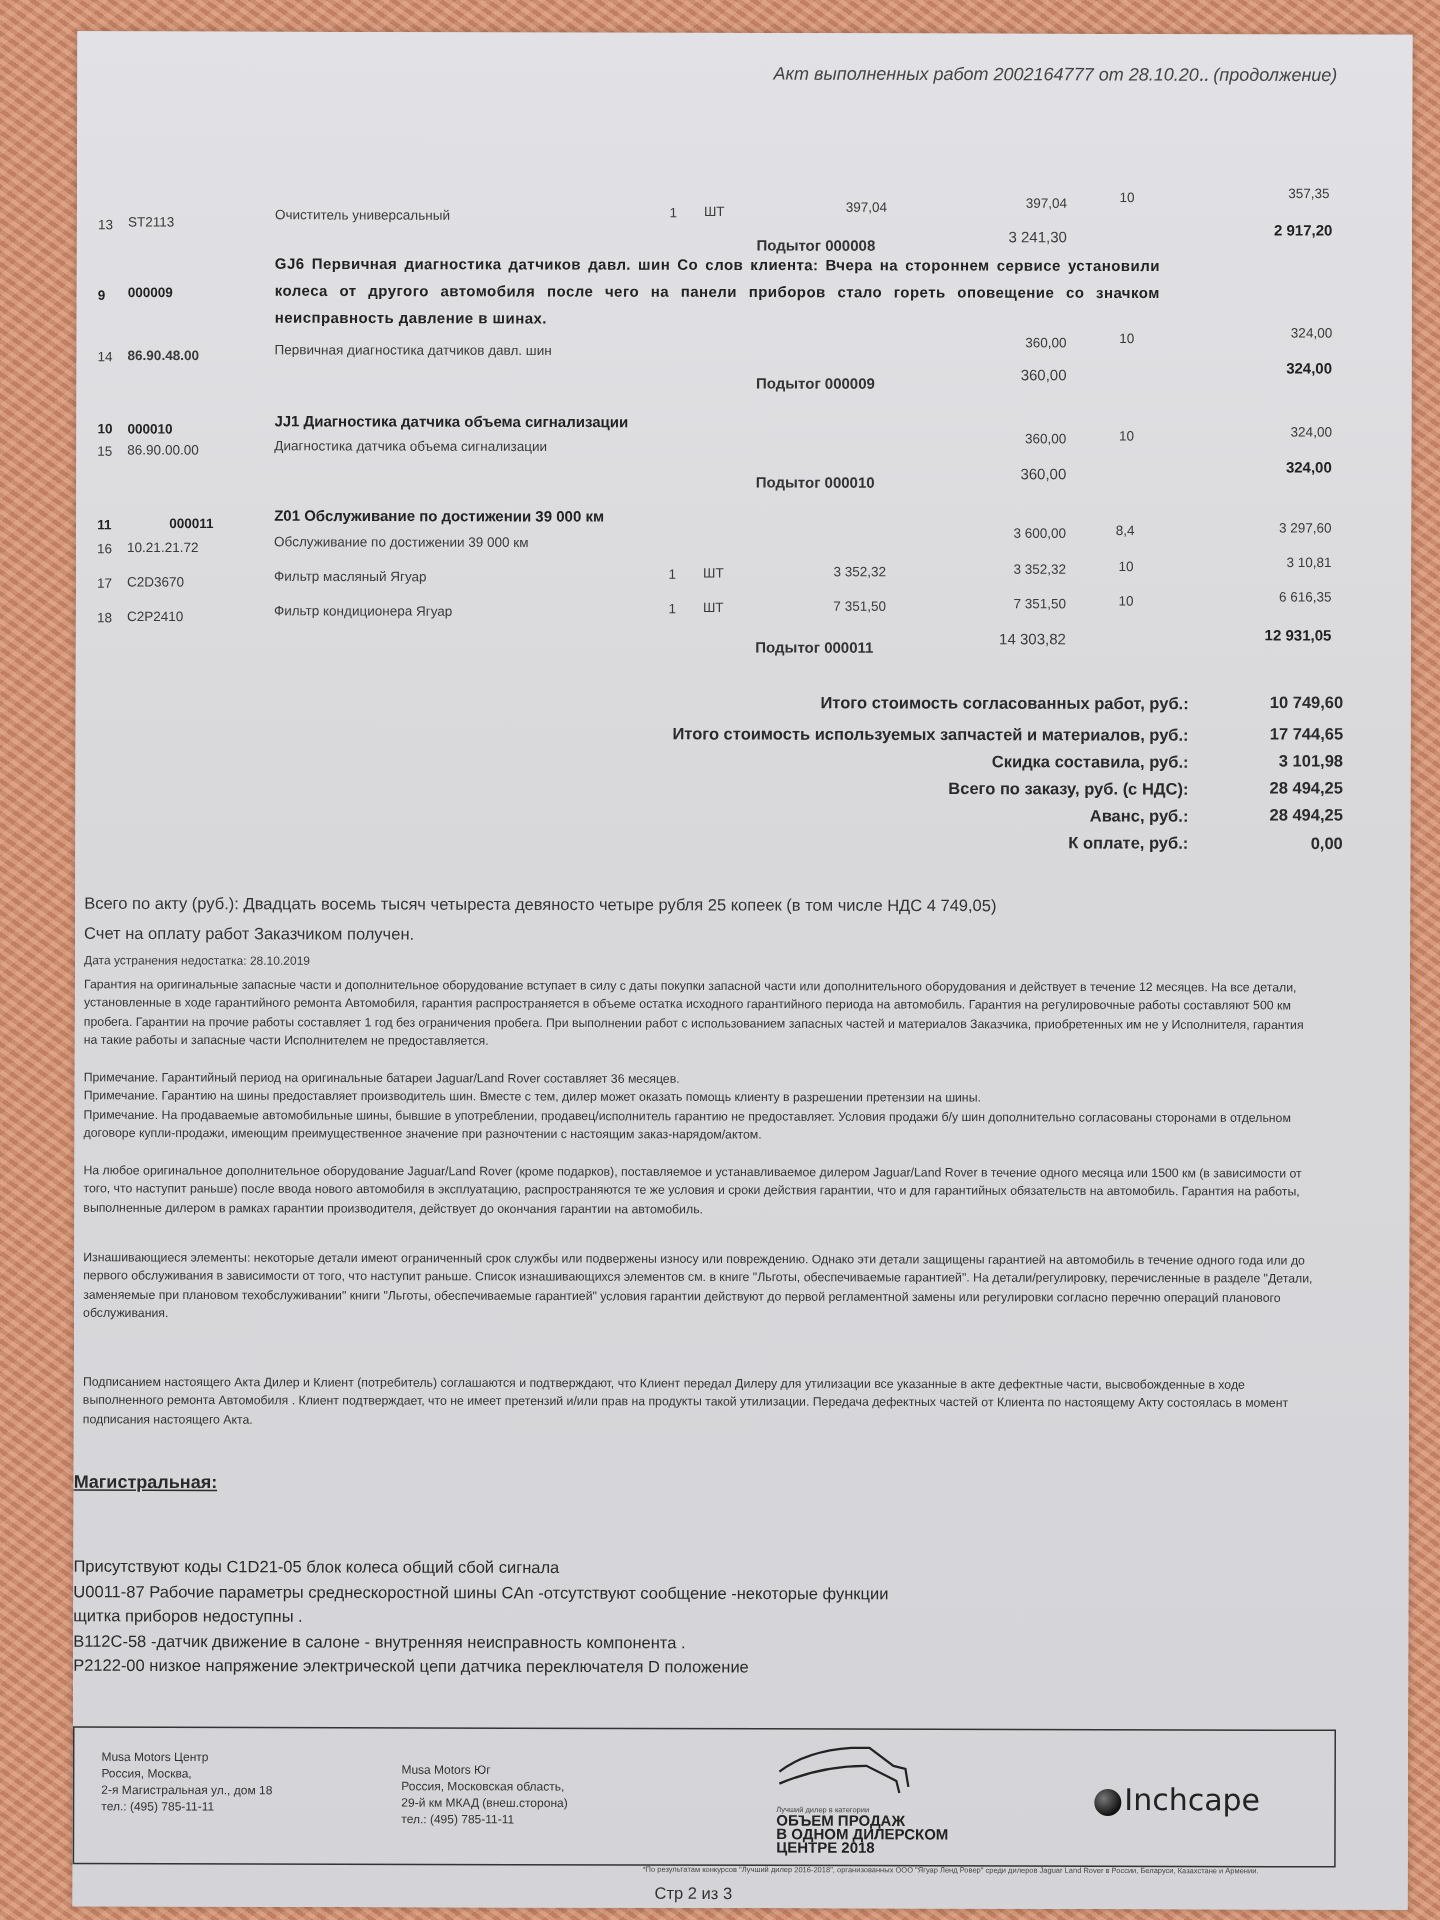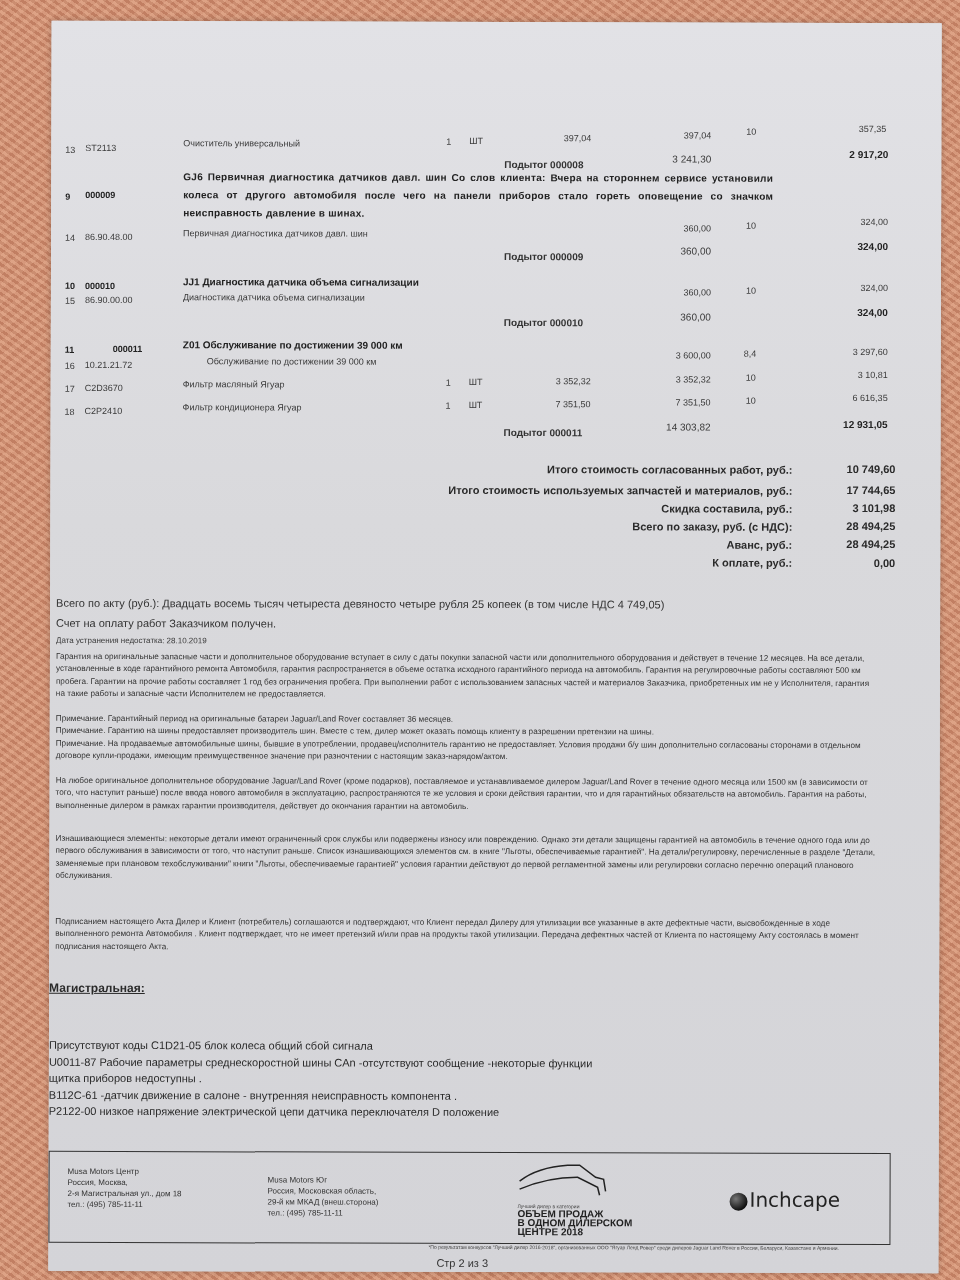--- a/index.html
+++ b/index.html
@@ -38,20 +38,21 @@
   .dot { display:inline-block; width:18px; height:18px; border-radius:50%; background:radial-gradient(circle at 35% 35%, #777, #111 70%); vertical-align:middle; margin-right:2px; }
   .award { font-size:10px; font-weight:bold; line-height:9px; color:#222; }
   .tiny { font-size:5px; color:#444; }
   .page { font-size:11px; color:#333; }
 </style>
 </head>
 <body>
 
 <div class="paper">
 
+  <div class="abs hdr">Акт выполненных работ 2002164777 от 28.10.20‥ (продолжение)</div>
 
   <div>
     <div class="abs row" style="left:14px;top:124px;">13</div>
     <div class="abs row" style="left:34px;top:122px;">ST2113</div>
     <div class="abs row" style="left:132px;top:117px;">Очиститель универсальный</div>
     <div class="abs row" style="left:395px;top:115px;">1</div>
     <div class="abs row" style="left:418px;top:114px;">ШТ</div>
     <div class="abs row num" style="left:440px;top:111px;width:100px;">397,04</div>
     <div class="abs row num" style="left:560px;top:108px;width:100px;">397,04</div>
     <div class="abs row" style="left:695px;top:104px;">10</div>
@@ -61,21 +62,21 @@
     <div class="abs sub" style="left:453px;top:137px;">Подытог 000008</div>
     <div class="abs row num" style="left:560px;top:131px;width:100px;font-size:10px;">3 241,30</div>
     <div class="abs b num" style="left:735px;top:126px;width:102px;font-size:10px;">2 917,20</div>
   </div>
 
   <div>
     <div class="abs b" style="left:14px;top:171px;font-size:9px;">9</div>
     <div class="abs b" style="left:34px;top:169px;font-size:9px;">000009</div>
     <div class="abs svc" style="left:132px;top:147px;">GJ6 Первичная диагностика датчиков давл. шин Со слов клиента: Вчера на стороннем сервисе установили колеса от другого автомобиля после чего на панели приборов стало гореть оповещение со значком неисправность давление в шинах.</div>
     <div class="abs row" style="left:14px;top:212px;">14</div>
-    <div class="abs row" style="left:34px;top:211px;">86.90.48.00</div>
+    <div class="abs row" style="left:34px;top:211px;font-weight:bold;">86.90.48.00</div>
     <div class="abs row" style="left:132px;top:207px;">Первичная диагностика датчиков давл. шин</div>
     <div class="abs row num" style="left:560px;top:201px;width:100px;">360,00</div>
     <div class="abs row" style="left:695px;top:198px;">10</div>
     <div class="abs row num" style="left:735px;top:194px;width:102px;">324,00</div>
     <div class="abs sub" style="left:453px;top:229px;">Подытог 000009</div>
     <div class="abs row num" style="left:560px;top:223px;width:100px;font-size:10px;">360,00</div>
     <div class="abs b num" style="left:735px;top:218px;width:102px;font-size:10px;">324,00</div>
   </div>
 
   <div>
@@ -92,21 +93,21 @@
     <div class="abs row num" style="left:560px;top:289px;width:100px;font-size:10px;">360,00</div>
     <div class="abs b num" style="left:735px;top:284px;width:102px;font-size:10px;">324,00</div>
   </div>
 
   <div>
     <div class="abs b" style="left:14px;top:324px;font-size:9px;">11</div>
     <div class="abs b" style="left:34px;top:323px;font-size:9px;padding-left:28px;">000011</div>
     <div class="abs b" style="left:132px;top:318px;font-size:10px;">Z01 Обслуживание по достижении 39 000 км</div>
     <div class="abs row" style="left:14px;top:340px;">16</div>
     <div class="abs row" style="left:34px;top:339px;">10.21.21.72</div>
-    <div class="abs row" style="left:132px;top:335px;margin-left:24px;">Обслуживание по достижении 39 000 км</div>
+    <div class="abs row" style="left:132px;top:335px;">Обслуживание по достижении 39 000 км</div>
     <div class="abs row num" style="left:560px;top:328px;width:100px;">3 600,00</div>
     <div class="abs row" style="left:693px;top:326px;">8,4</div>
     <div class="abs row num" style="left:735px;top:324px;width:102px;">3 297,60</div>
 
     <div class="abs row" style="left:14px;top:363px;">17</div>
     <div class="abs row" style="left:34px;top:362px;">C2D3670</div>
     <div class="abs row" style="left:132px;top:358px;">Фильтр масляный Ягуар</div>
     <div class="abs row" style="left:395px;top:356px;">1</div>
     <div class="abs row" style="left:418px;top:355px;">ШТ</div>
     <div class="abs row num" style="left:440px;top:354px;width:100px;">3 352,32</div>
@@ -153,21 +154,21 @@
 Примечание. Гарантию на шины предоставляет производитель шин. Вместе с тем, дилер может оказать помощь клиенту в разрешении претензии на шины.
 Примечание. На продаваемые автомобильные шины, бывшие в употреблении, продавец/исполнитель гарантию не предоставляет. Условия продажи б/у шин дополнительно согласованы сторонами в отдельном договоре купли-продажи, имеющим преимущественное значение при разночтении с настоящим заказ-нарядом/актом.</div>
   <div class="abs para" style="left:6px;top:754px;">На любое оригинальное дополнительное оборудование Jaguar/Land Rover (кроме подарков), поставляемое и устанавливаемое дилером Jaguar/Land Rover в течение одного месяца или 1500 км (в зависимости от того, что наступит раньше) после ввода нового автомобиля в эксплуатацию, распространяются те же условия и сроки действия гарантии, что и для гарантийных обязательств на автомобиль. Гарантия на работы, выполненные дилером в рамках гарантии производителя, действует до окончания гарантии на автомобиль.</div>
   <div class="abs para" style="left:6px;top:812px;">Изнашивающиеся элементы: некоторые детали имеют ограниченный срок службы или подвержены износу или повреждению. Однако эти детали защищены гарантией на автомобиль в течение одного года или до первого обслуживания в зависимости от того, что наступит раньше. Список изнашивающихся элементов см. в книге "Льготы, обеспечиваемые гарантией". На детали/регулировку, перечисленные в разделе "Детали, заменяемые при плановом техобслуживании" книги "Льготы, обеспечиваемые гарантией" условия гарантии действуют до первой регламентной замены или регулировки согласно перечню операций планового обслуживания.</div>
   <div class="abs para" style="left:6px;top:895px;">Подписанием настоящего Акта Дилер и Клиент (потребитель) соглашаются и подтверждают, что Клиент передал Дилеру для утилизации все указанные в акте дефектные части, высвобожденные в ходе выполненного ремонта Автомобиля . Клиент подтверждает, что не имеет претензий и/или прав на продукты такой утилизации. Передача дефектных частей от Клиента по настоящему Акту состоялась в момент подписания настоящего Акта.</div>
 
   <div class="abs rec-title" style="left:0px;top:960px;">Магистральная:</div>
   <div class="abs rec" style="left:0px;top:1016px;">
     <div>Присутствуют коды C1D21-05 блок колеса общий сбой сигнала</div>
     <div>U0011-87 Рабочие параметры среднескоростной шины CAn -отсутствуют сообщение -некоторые функции щитка приборов недоступны .</div>
-    <div>B112C-61 -датчик движение в салоне - внутренняя неисправность компонента .</div>
+    <div>B112C-58 -датчик движение в салоне - внутренняя неисправность компонента .</div>
     <div>P2122-00 низкое напряжение электрической цепи датчика переключателя D положение</div>
   </div>
 
   <div class="abs footer-box">
     <div class="abs foot" style="left:18px;top:14px;">
       <div>Musa Motors Центр</div>
       <div>Россия, Москва,</div>
       <div>2-я Магистральная ул., дом 18</div>
       <div>тел.: (495) 785-11-11</div>
     </div>

